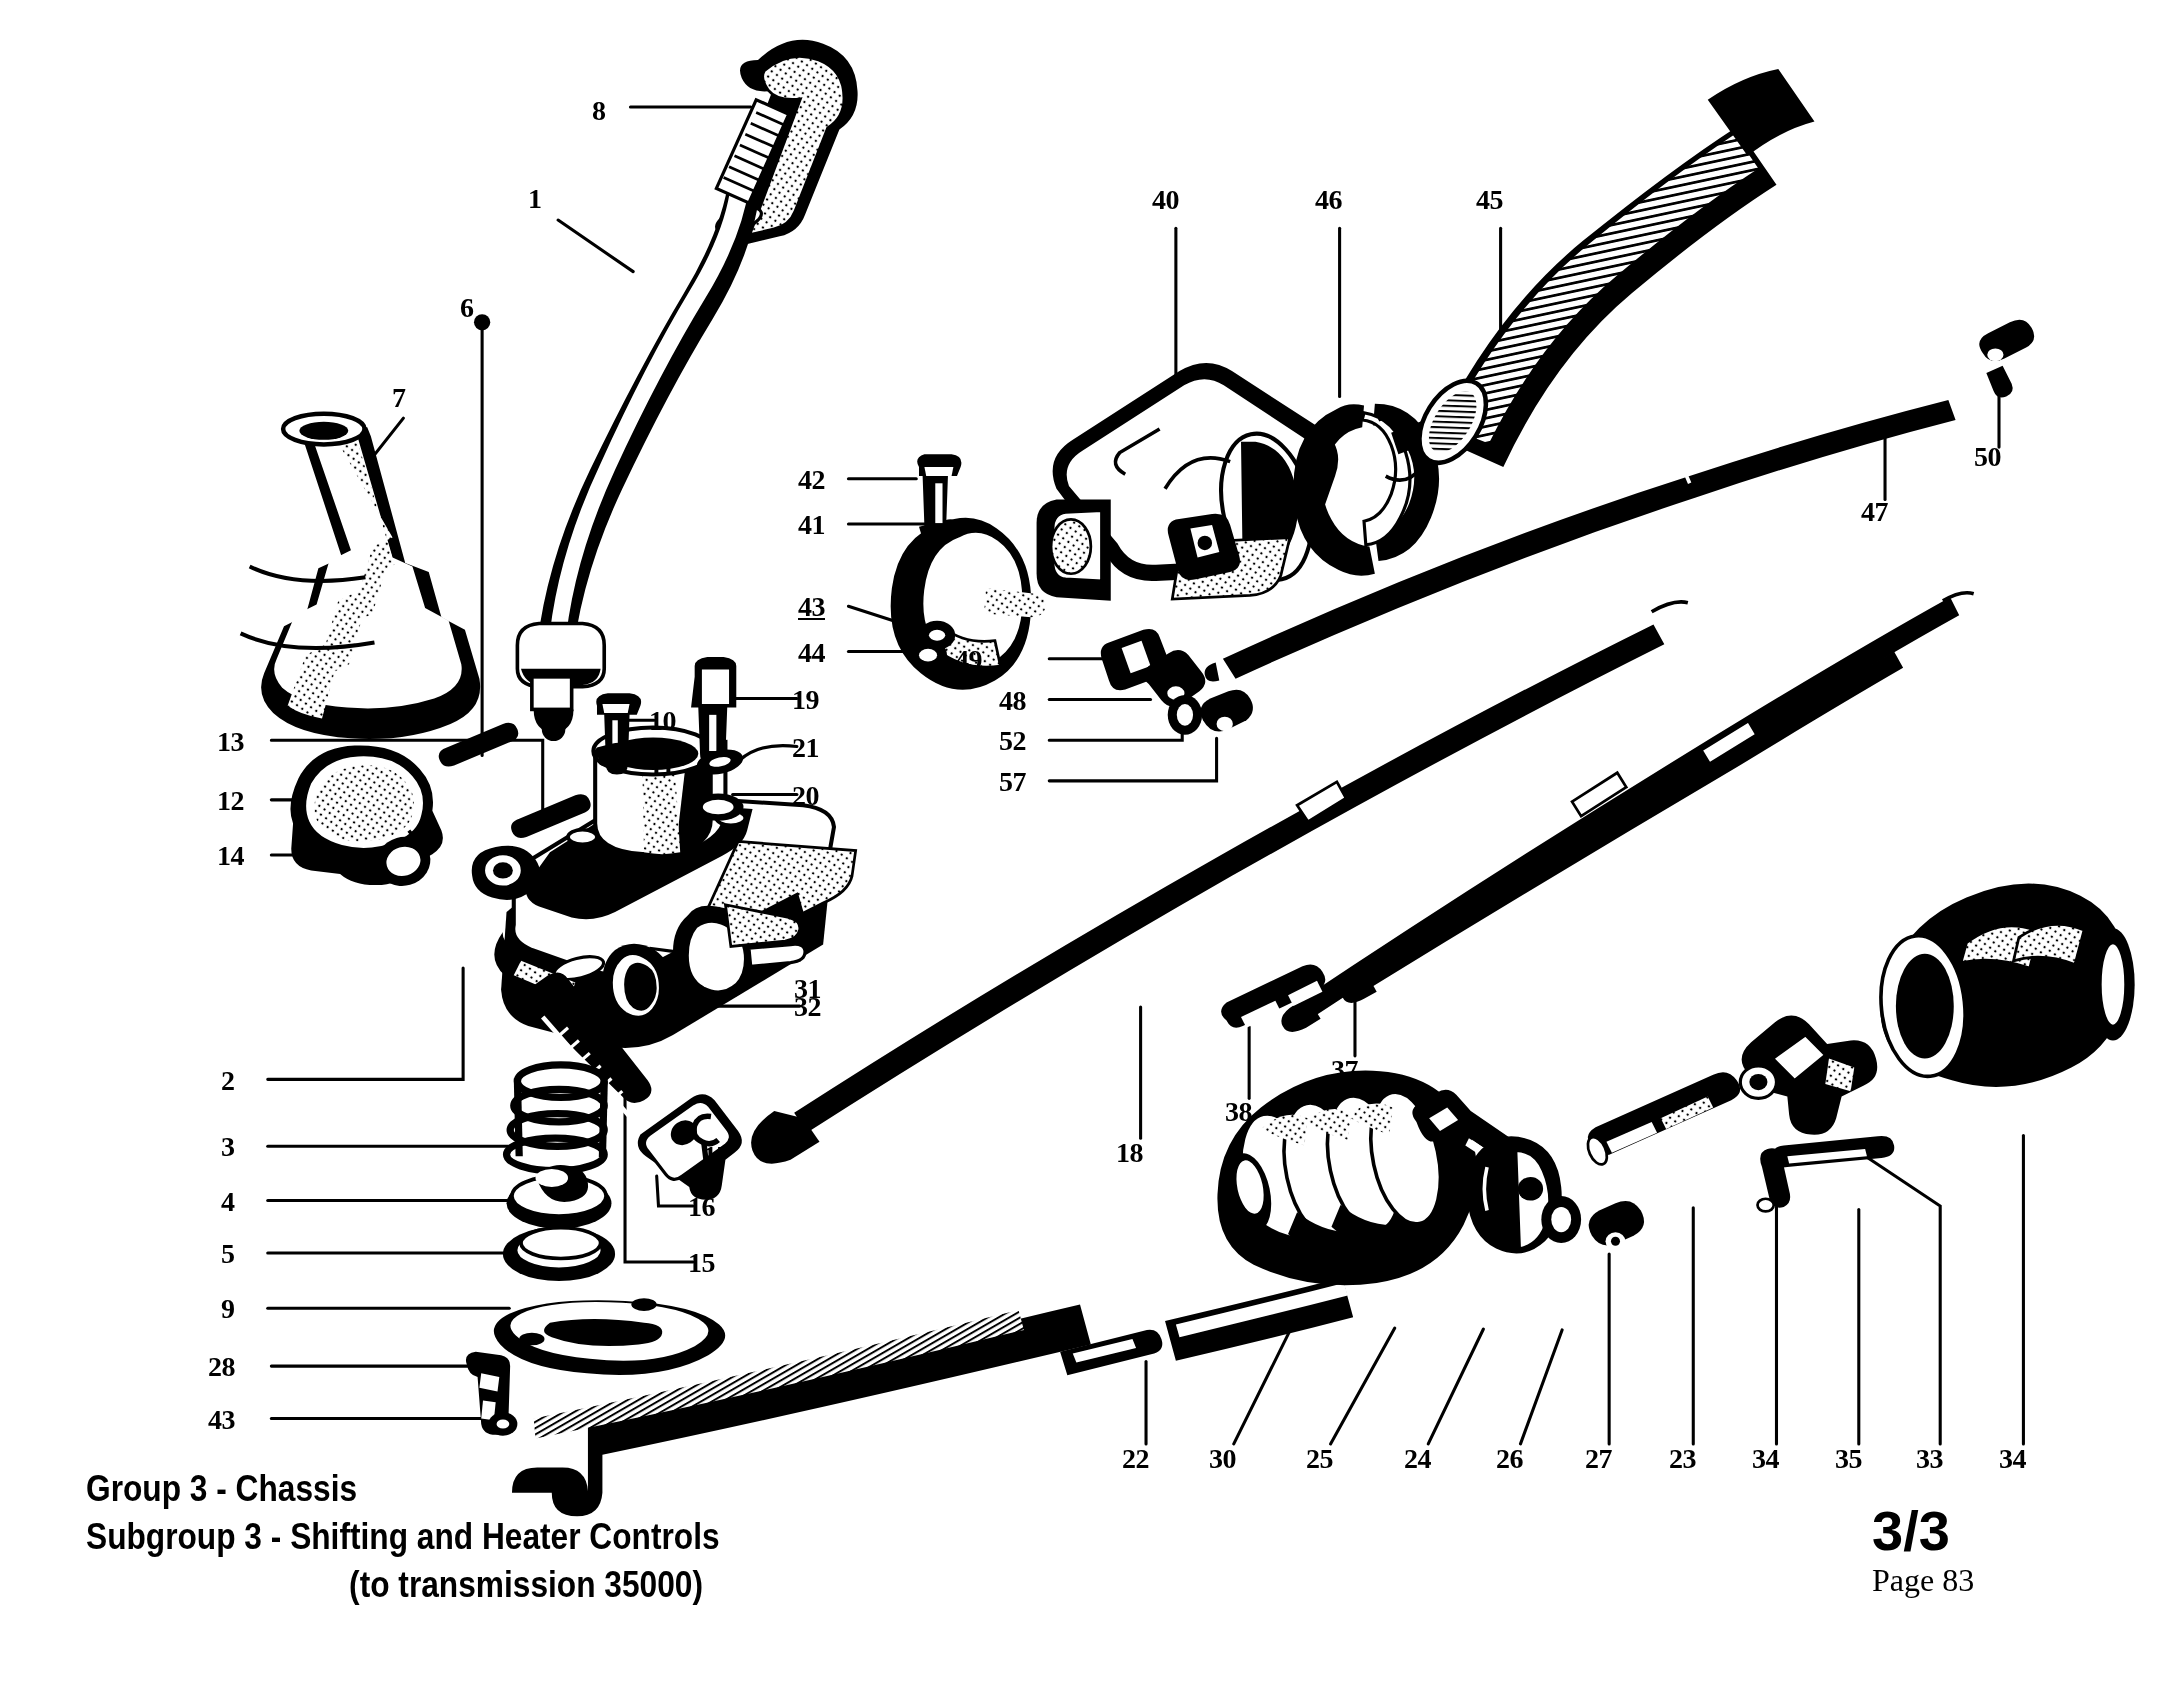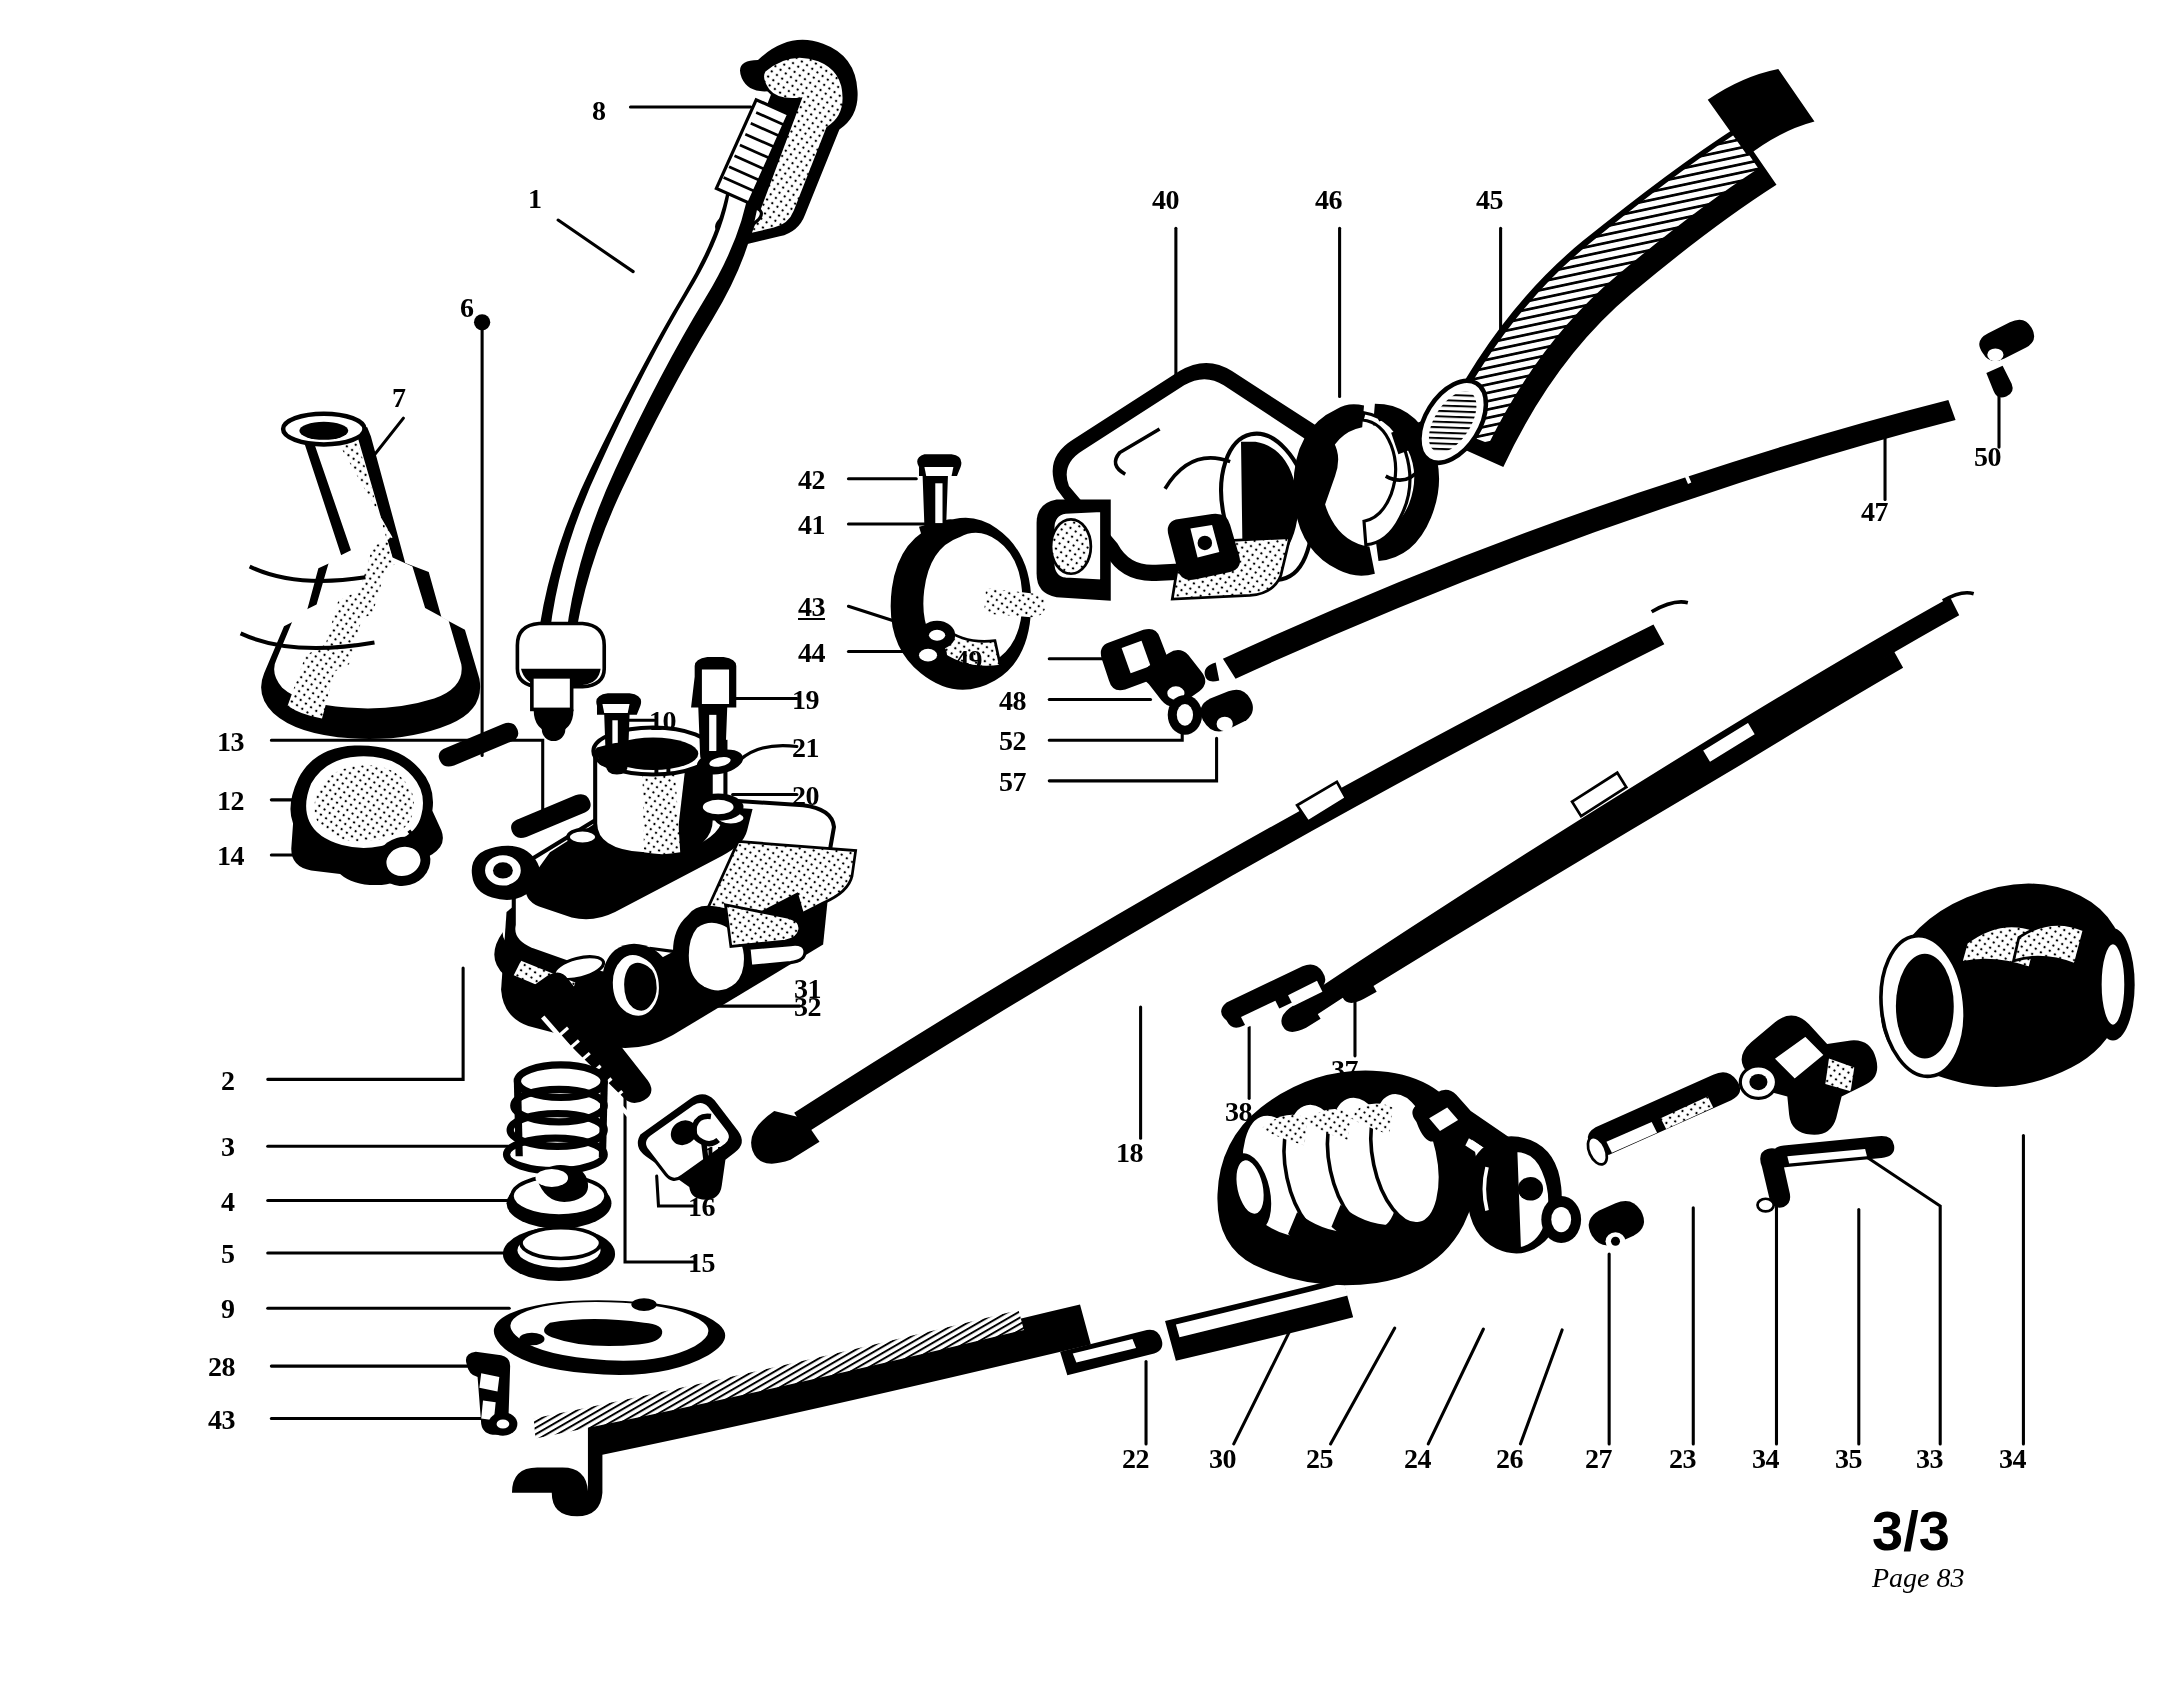--- a/index.html
+++ b/index.html
@@ -16,21 +16,21 @@
   .title-block{position:absolute;left:86px;top:1465px;width:995px;
                font-family:"Liberation Sans",sans-serif;font-weight:bold;
                color:#000;}
   .title-line{font-size:36px;line-height:1.33;white-space:nowrap;
               transform:scaleX(0.88);transform-origin:left center;}
   .title-line.indent{padding-left:299px;}
 
   .page-block{position:absolute;right:36px;top:1502px;text-align:left;width:271px;}
   .sheet-no{font-family:"Liberation Sans",sans-serif;font-weight:bold;
             font-size:56px;line-height:1.05;}
-  .page-no{font-family:"Liberation Serif",serif;font-size:28px;line-height:1.2;font-style:italic;}
+  .page-no{font-family:"Liberation Serif",serif;font-size:32px;line-height:1.2;}
 </style>
 </head>
 <body>
 
 <div id="page">
 
   <svg id="art" viewBox="0 0 2409 1870" xmlns="http://www.w3.org/2000/svg">
     <defs>
       <pattern id="knurl" width="7" height="7" patternUnits="userSpaceOnUse" patternTransform="rotate(35)">
         <rect width="7" height="7" fill="#fff"></rect>
@@ -651,20 +651,25 @@
       <div class="callout" style="left: 1404px; top: 1445px;">24</div>
       <div class="callout" style="left: 1496px; top: 1445px;">26</div>
       <div class="callout" style="left: 1585px; top: 1445px;">27</div>
       <div class="callout" style="left: 1669px; top: 1445px;">23</div>
       <div class="callout" style="left: 1752px; top: 1445px;">34</div>
       <div class="callout" style="left: 1835px; top: 1445px;">35</div>
       <div class="callout" style="left: 1916px; top: 1445px;">33</div>
       <div class="callout" style="left: 1999px; top: 1445px;">34</div>
     </div>
 
+  <div class="title-block">
+    <div class="title-line">Group 3 - Chassis</div>
+    <div class="title-line">Subgroup 3 - Shifting and Heater Controls</div>
+    <div class="title-line indent">(to transmission 35000)</div>
+  </div>
 
   <div class="page-block">
     <div class="sheet-no">3/3</div>
     <div class="page-no">Page 83</div>
   </div>
 
 </div>
 
 
 </body></html>

